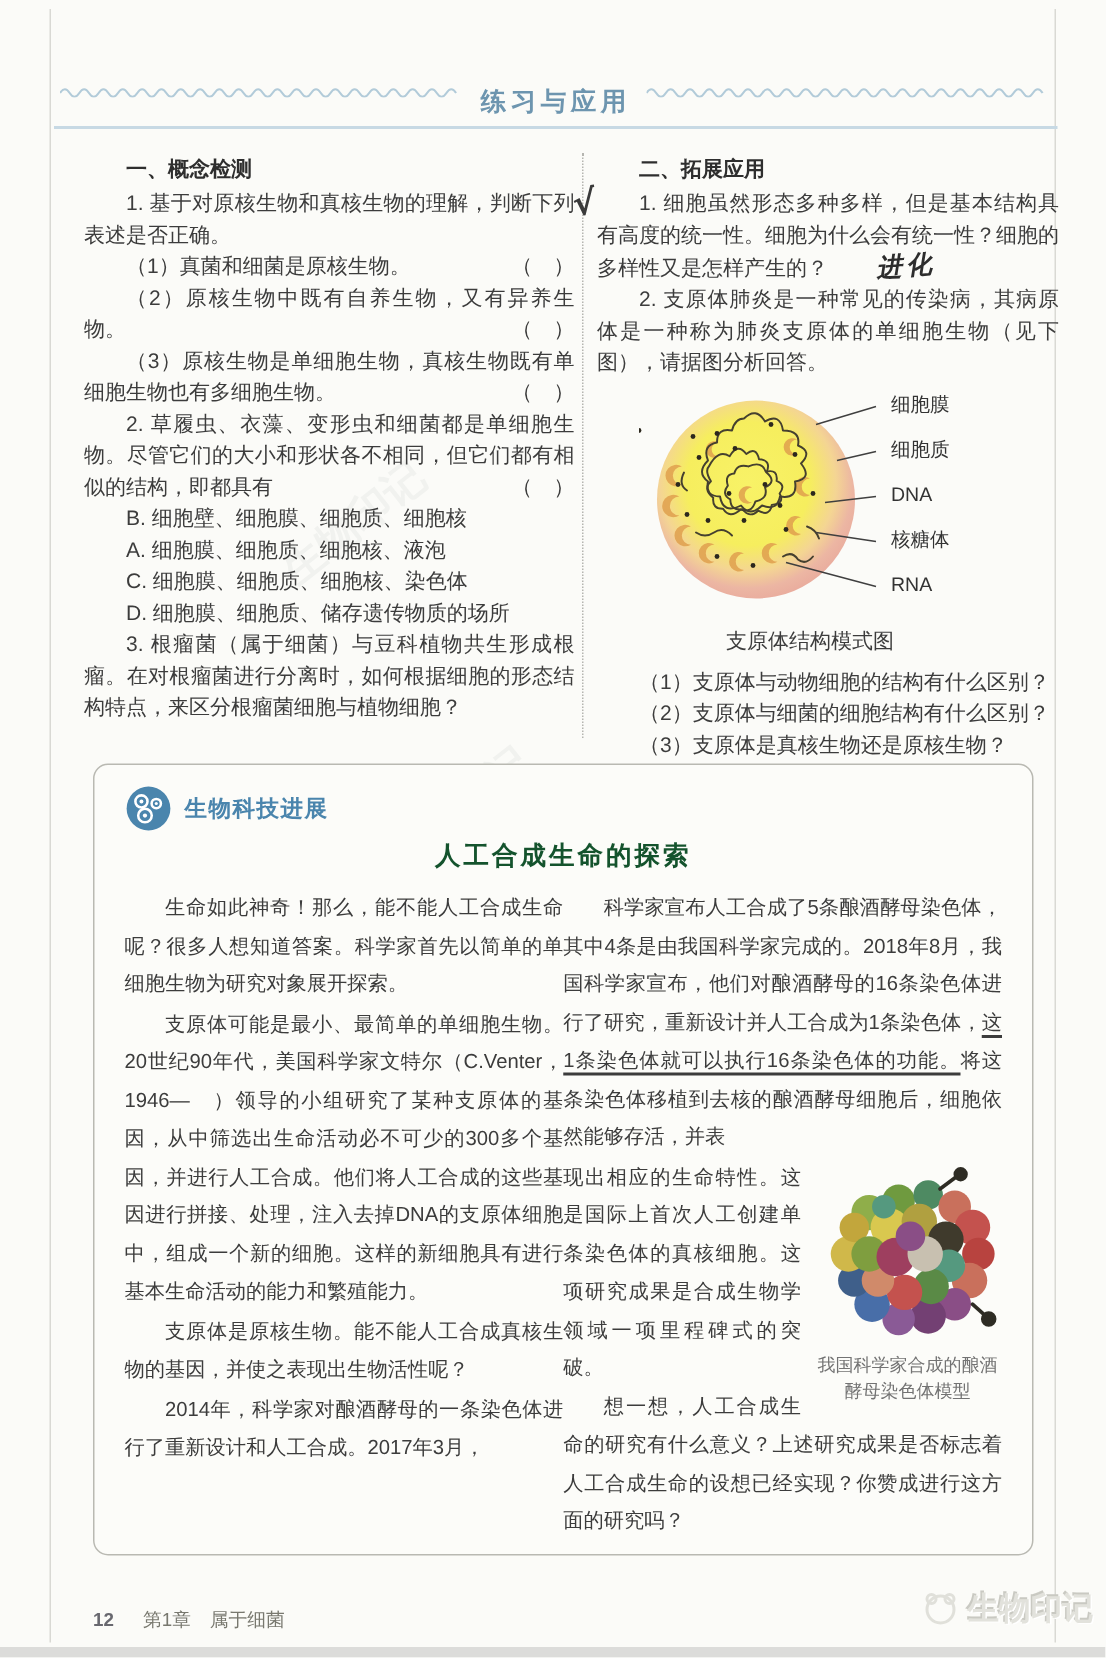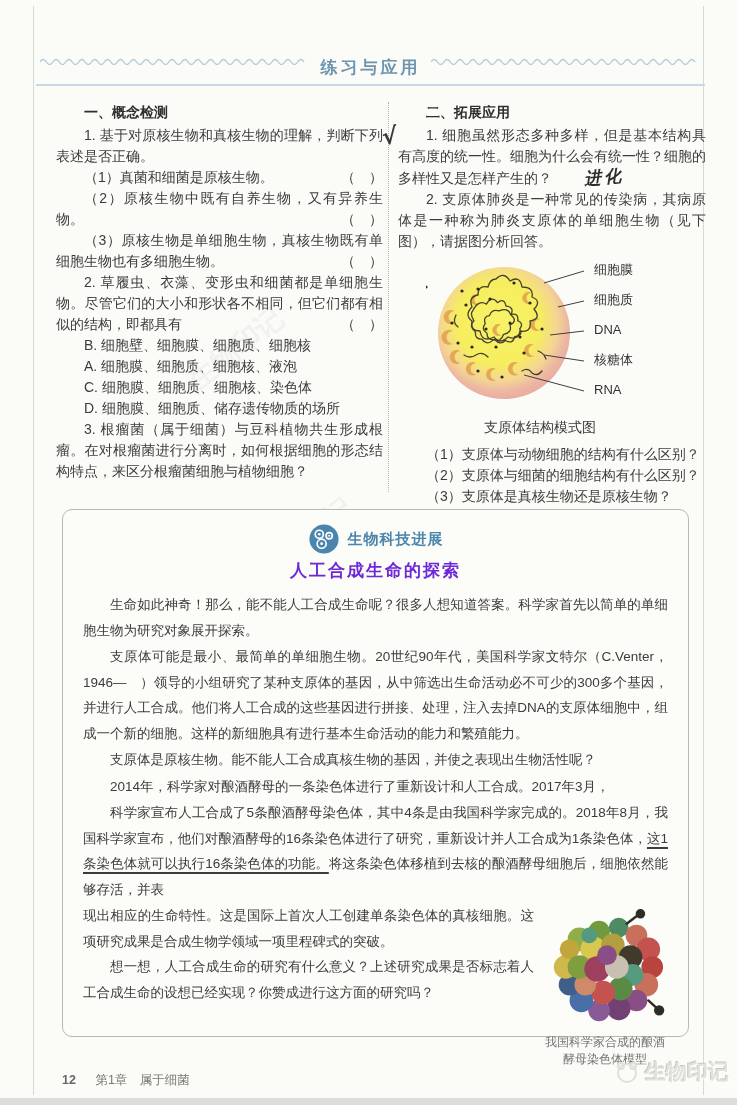--- a/index.html
+++ b/index.html
@@ -39,25 +39,25 @@
   .diagram{position:relative;height:156px;margin:7px 0 2px 0;}
   .diagram svg{position:absolute;left:28px;top:0;}
   .dlabel{position:absolute;left:196px;font-size:13px;line-height:14px;white-space:nowrap;color:#333;}
   .diagram-caption{margin:2px 0 6px 0;width:180px;margin-left:52px;text-align:center;
                    font-size:14px;text-indent:0;}
 
   
   .science-box{position:absolute;top:509px;left:62px;width:627px;height:528px;
                box-sizing:border-box;border:1px solid #b9b9b2;border-radius:10px;
                background:#fcfcf9;padding:13px 20px 10px 20px;}
-  .badge-row{display:flex;align-items:center;gap:8px;height:32px;justify-content:center;}
+  .badge-row{display:flex;align-items:center;gap:8px;height:32px;}
   .badge-label{color:#4a85ad;font-weight:bold;font-size:15px;letter-spacing:1px;}
-  .box-title{text-align:center;font-weight:bold;font-size:17px;color:#6d28d9;
+  .box-title{text-align:center;font-weight:bold;font-size:17px;color:#14532d;
              letter-spacing:2px;margin:4px 0 10px 0;}
-  .box-cols{display:flex;flex-direction:column;}
+  .box-cols{display:flex;}
   .box-col{flex:1;font-size:13.5px;line-height:25.5px;text-align:justify;}
   .box-col .para{margin:0 0 1px 0;}
   .uline{text-decoration:underline;text-decoration-thickness:1.5px;text-underline-offset:4px;}
   .model-fig{float:right;width:126px;margin:6px 0 2px 8px;}
   .model-caption{font-size:12px;line-height:17px;text-align:center;color:#737373;margin-top:2px;}
   .wrap-block{overflow:visible;}
 
   
   .footer-left{position:absolute;left:62px;top:1072px;font-size:12.5px;color:#78786f;}
   .footer-left .pagenum{margin-right:16px;color:#68686f;font-weight:bold;}

